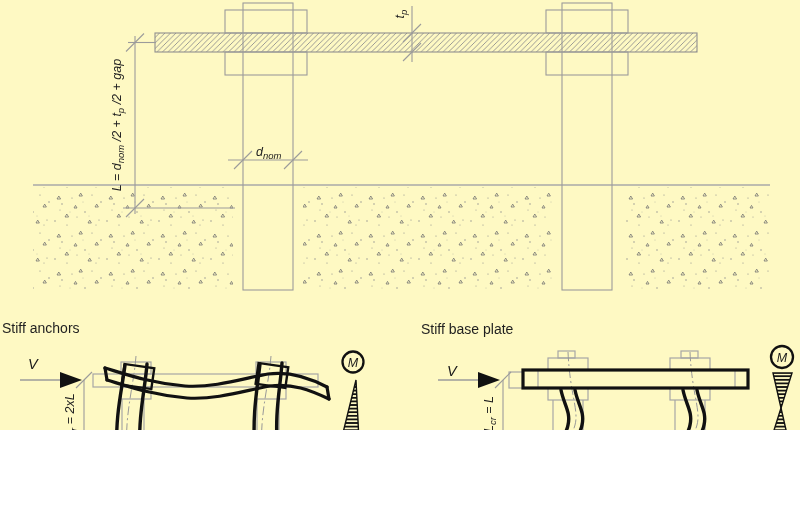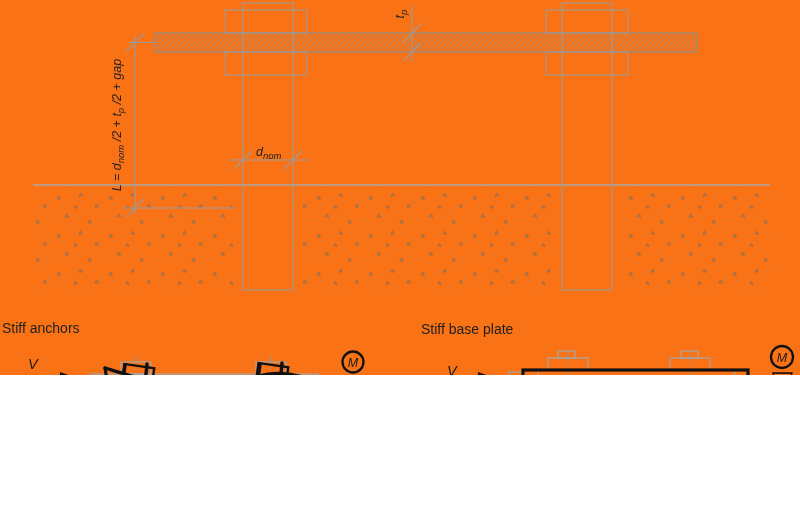--- a/index.html
+++ b/index.html
@@ -1,16 +1,16 @@
 <!DOCTYPE html>
 <html><head>
 <meta charset="utf-8">
 <style>
   html,body{margin:0;padding:0;background:#ffffff;}
-  #stage{position:relative;width:800px;height:375px;background:#f97316;overflow:hidden;
+  #stage{position:relative;width:800px;height:430px;background:#fef9c3;overflow:hidden;
          font-family:"Liberation Sans", sans-serif;text-align:center;}
   svg text{font-family:"Liberation Sans", sans-serif;}
   .var{font-style:italic;}
   .title{font-style:normal;font-size:14px;fill:#1f1f1f;}
 </style>
 </head>
 <body>
 
 <div id="stage">
 <svg width="800" height="523" viewBox="0 0 800 523">

